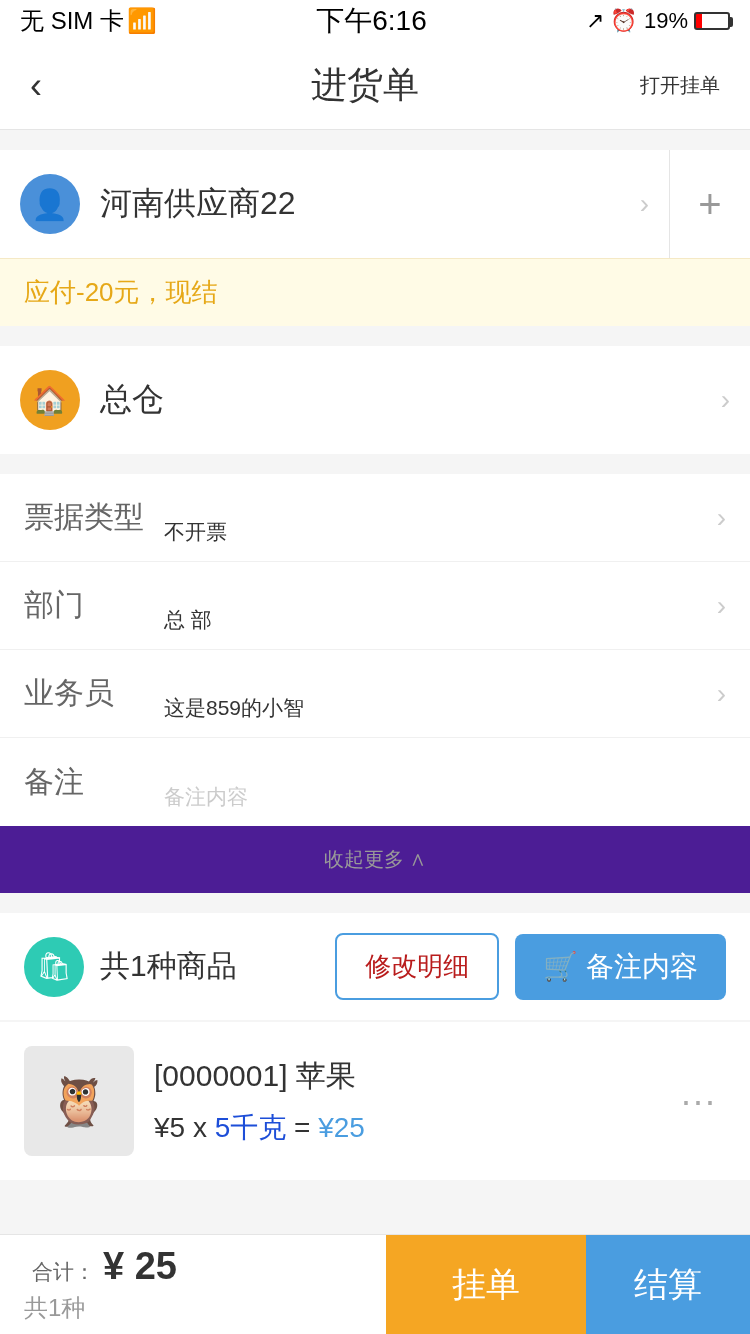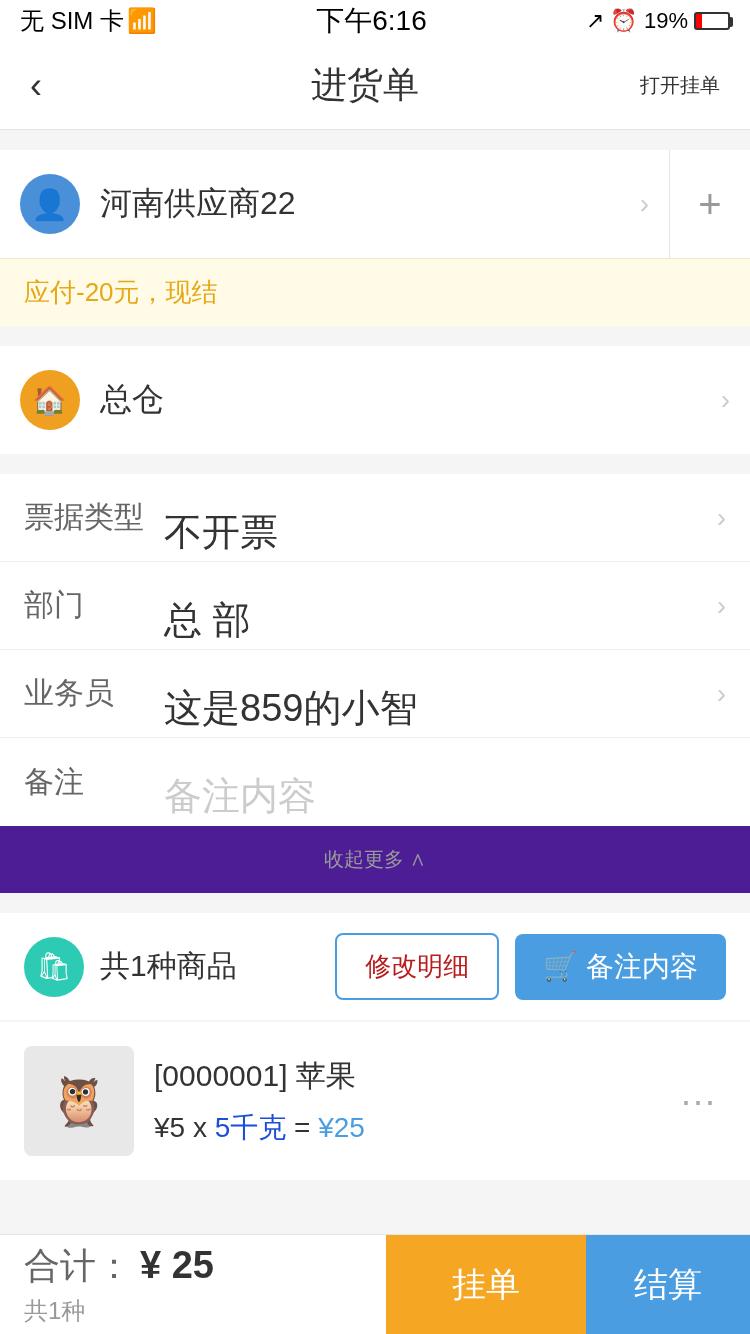--- a/index.html
+++ b/index.html
@@ -163,21 +163,21 @@
     }
     .form-row:last-child { border-bottom: none; }
     .form-label {
       font-size: 30px;
       color: #666;
       width: 130px;
       flex-shrink: 0;
     }
     .form-value {
       flex: 1;
-      font-size: 38px;
+      font-size: 21px;
       color: #333;
       padding-left: 10px;
       margin-top: 29px;
     }
     .form-value.placeholder {
       color: #ccc;
     }
 
     
     .collapse-bar {
@@ -302,22 +302,23 @@
       justify-content: center;
       padding: 0 24px;
       background: #fff;
     }
     .total-line {
       display: flex;
       align-items: baseline;
       gap: 8px;
     }
     .total-label {
-      font-size: 36px;
+      font-size: 21px;
       color: #666;
+      margin-left: 8px;
     }
     .total-amount {
       font-size: 38px;
       font-weight: 600;
       color: #333;
     }
     .total-sub {
       font-size: 24px;
       color: #999;
       margin-top: 4px;

